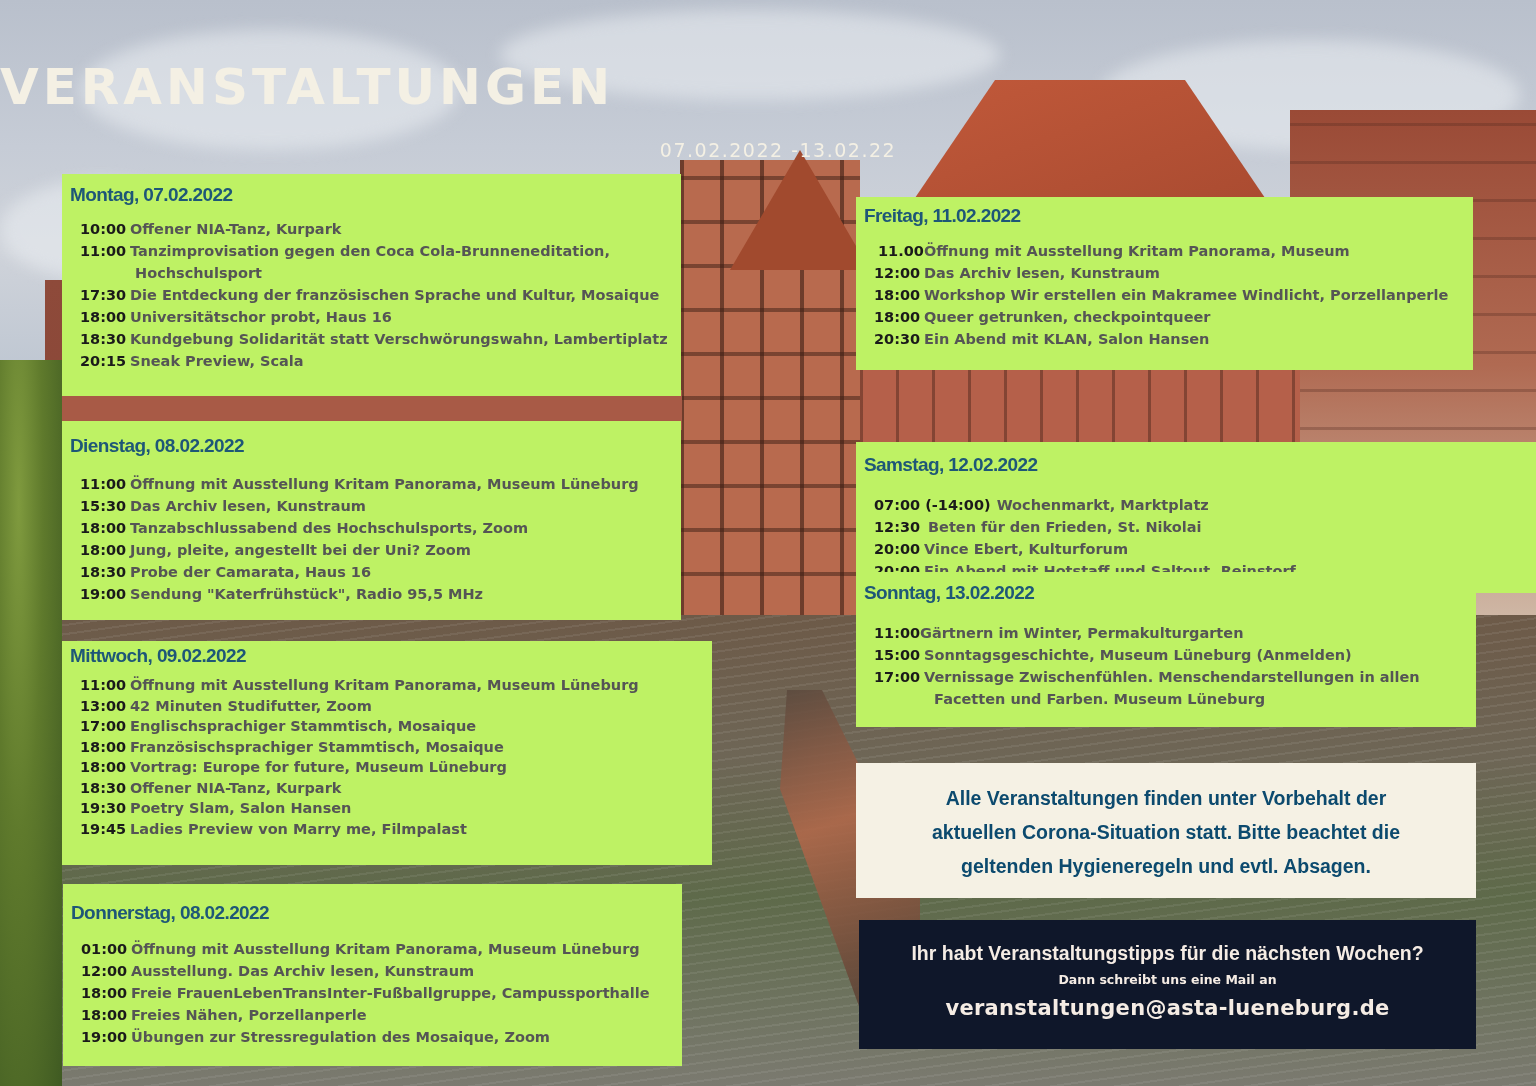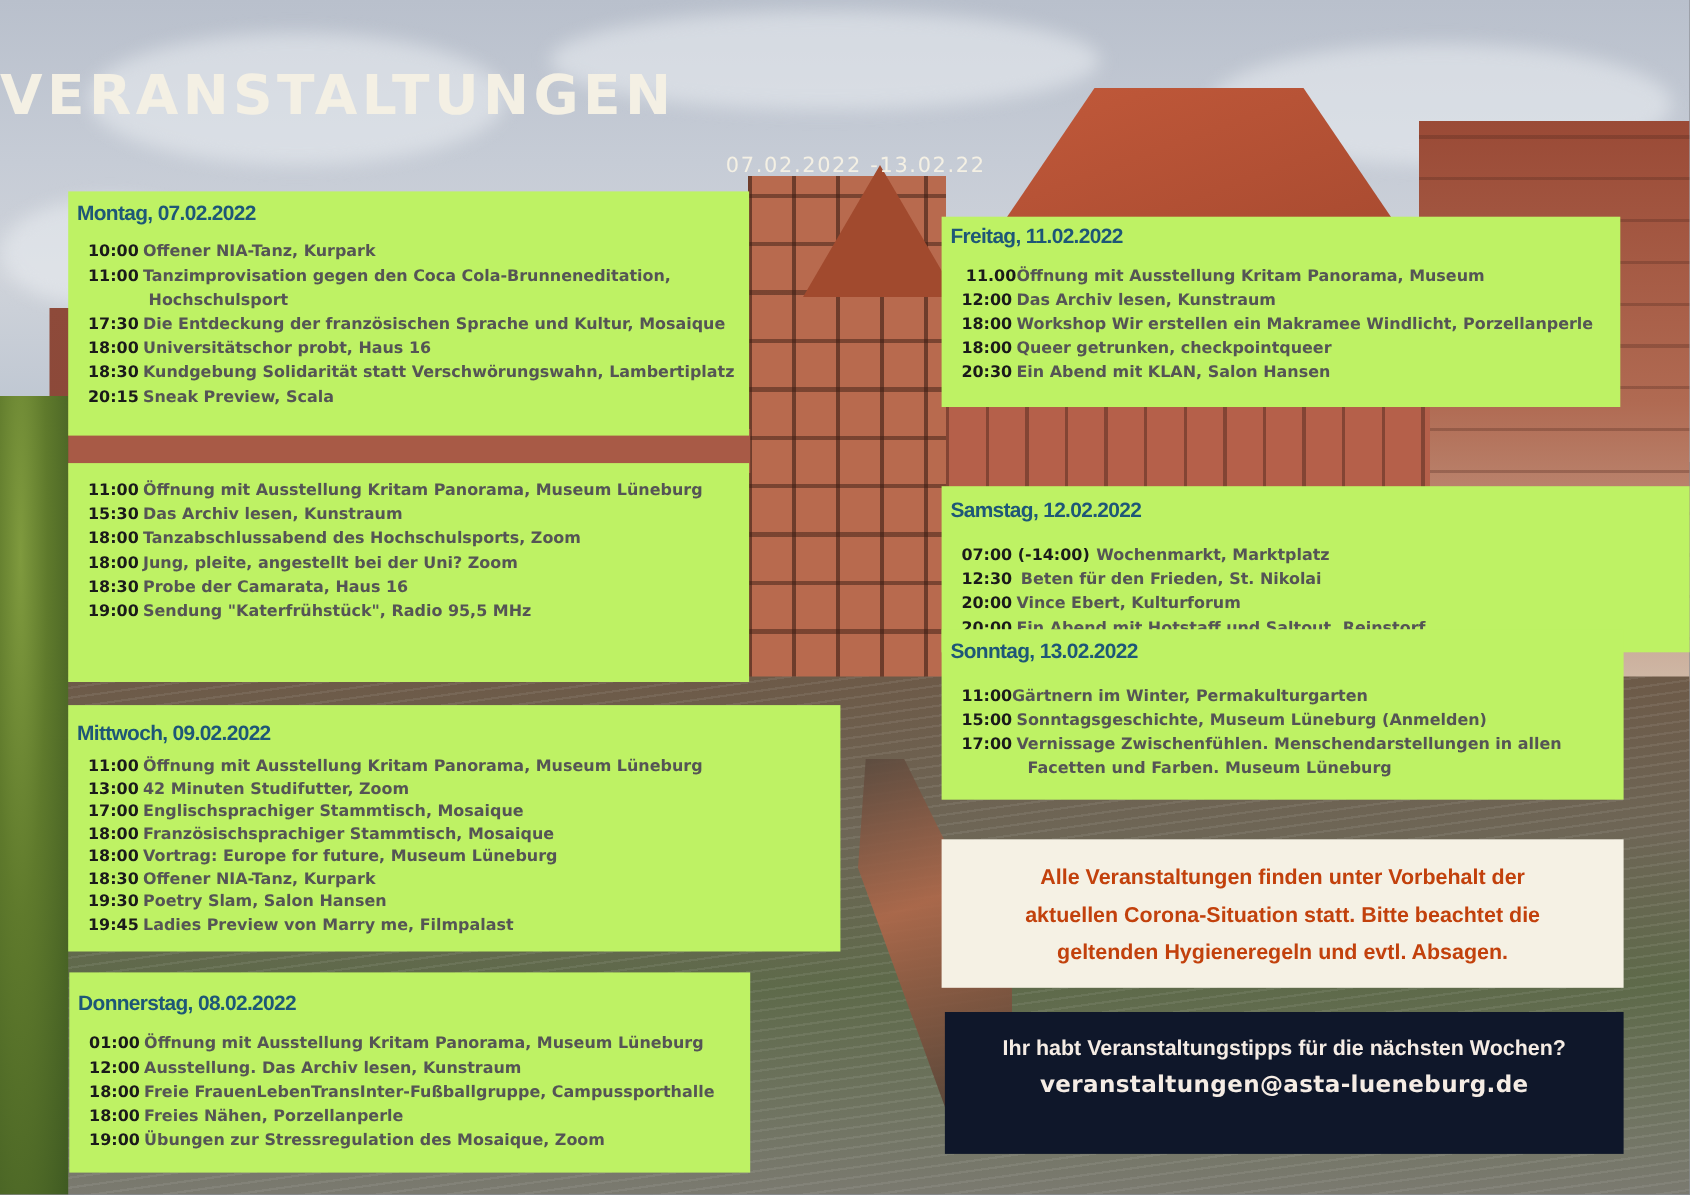--- a/index.html
+++ b/index.html
@@ -94,21 +94,21 @@
     margin-bottom: 12px;
   }
   .event { display: flex; font-family: "DejaVu Sans", sans-serif; font-size: 14.5px; line-height: 22px; padding-left: 10px; }
   .time { color: #1a1a1a; font-weight: bold; width: 50px; flex: none; }
   .desc { color: #555555; font-weight: bold; white-space: pre; }
   .tight .event { font-size: 14.5px; line-height: 20.5px; }
 
   
   .notice {
     position: absolute; left: 856px; top: 763px; width: 620px; height: 135px;
-    background: #f5f1e4; color: #c2410c; text-align: center;
+    background: #f5f1e4; color: #0c4a6e; text-align: center;
     font-family: "Liberation Sans", sans-serif; font-weight: bold;
     font-size: 19.5px; line-height: 34px; padding-top: 18px;
   }
   .cta {
     position: absolute; left: 859px; top: 920px; width: 617px; height: 129px;
     background: #0f172a; color: #f5ece4; text-align: center;
   }
   .cta-q { font-family: "Liberation Sans", sans-serif; font-weight: bold; font-size: 19.5px; margin-top: 22px; }
   .cta-sub { font-family: "DejaVu Sans", sans-serif; font-weight: bold; font-size: 12.5px; margin-top: 7px; }
   .cta-mail { font-family: "DejaVu Sans", sans-serif; font-weight: bold; font-size: 21px; margin-top: 9px; letter-spacing: 0.3px; }
@@ -160,20 +160,21 @@
       <span class="time">18:30</span>
       <span class="desc">Kundgebung Solidarität statt Verschwörungswahn, Lambertiplatz</span>
     </div>
   <div class="event">
       <span class="time">20:15</span>
       <span class="desc">Sneak Preview, Scala</span>
     </div>
 </div>
 
 <div class="card" style="left:62px;top:421px;width:619px;height:199px;padding-top:14px;">
+  <div class="day-title" style="margin-bottom:16px;">Dienstag, 08.02.2022</div>
   <div class="event">
       <span class="time">11:00</span>
       <span class="desc">Öffnung mit Ausstellung Kritam Panorama, Museum Lüneburg</span>
     </div>
   <div class="event">
       <span class="time">15:30</span>
       <span class="desc">Das Archiv lesen, Kunstraum</span>
     </div>
   <div class="event">
       <span class="time">18:00</span>
@@ -186,21 +187,21 @@
   <div class="event">
       <span class="time">18:30</span>
       <span class="desc">Probe der Camarata, Haus 16</span>
     </div>
   <div class="event">
       <span class="time">19:00</span>
       <span class="desc">Sendung "Katerfrühstück", Radio 95,5 MHz</span>
     </div>
 </div>
 
-<div class="card tight" style="left:62px;top:641px;width:702px;height:224px;padding-top:16px;">
+<div class="card tight" style="left:62px;top:641px;width:650px;height:224px;padding-top:4px;">
   <div class="day-title" style="margin-bottom:8px;">Mittwoch, 09.02.2022</div>
   <div class="event">
       <span class="time">11:00</span>
       <span class="desc">Öffnung mit Ausstellung Kritam Panorama, Museum Lüneburg</span>
     </div>
   <div class="event">
       <span class="time">13:00</span>
       <span class="desc">42 Minuten Studifutter, Zoom</span>
     </div>
   <div class="event">
@@ -315,14 +316,15 @@
 </div>
 
 <div class="notice">
   <div>Alle Veranstaltungen finden unter Vorbehalt der</div>
   <div>aktuellen Corona-Situation statt. Bitte beachtet die</div>
   <div>geltenden Hygieneregeln und evtl. Absagen.</div>
 </div>
 
 <div class="cta">
   <div class="cta-q">Ihr habt Veranstaltungstipps für die nächsten Wochen?</div>
+  <div class="cta-sub">Dann schreibt uns eine Mail an</div>
   <div class="cta-mail">veranstaltungen@asta-lueneburg.de</div>
 </div>
 
 </body></html>

